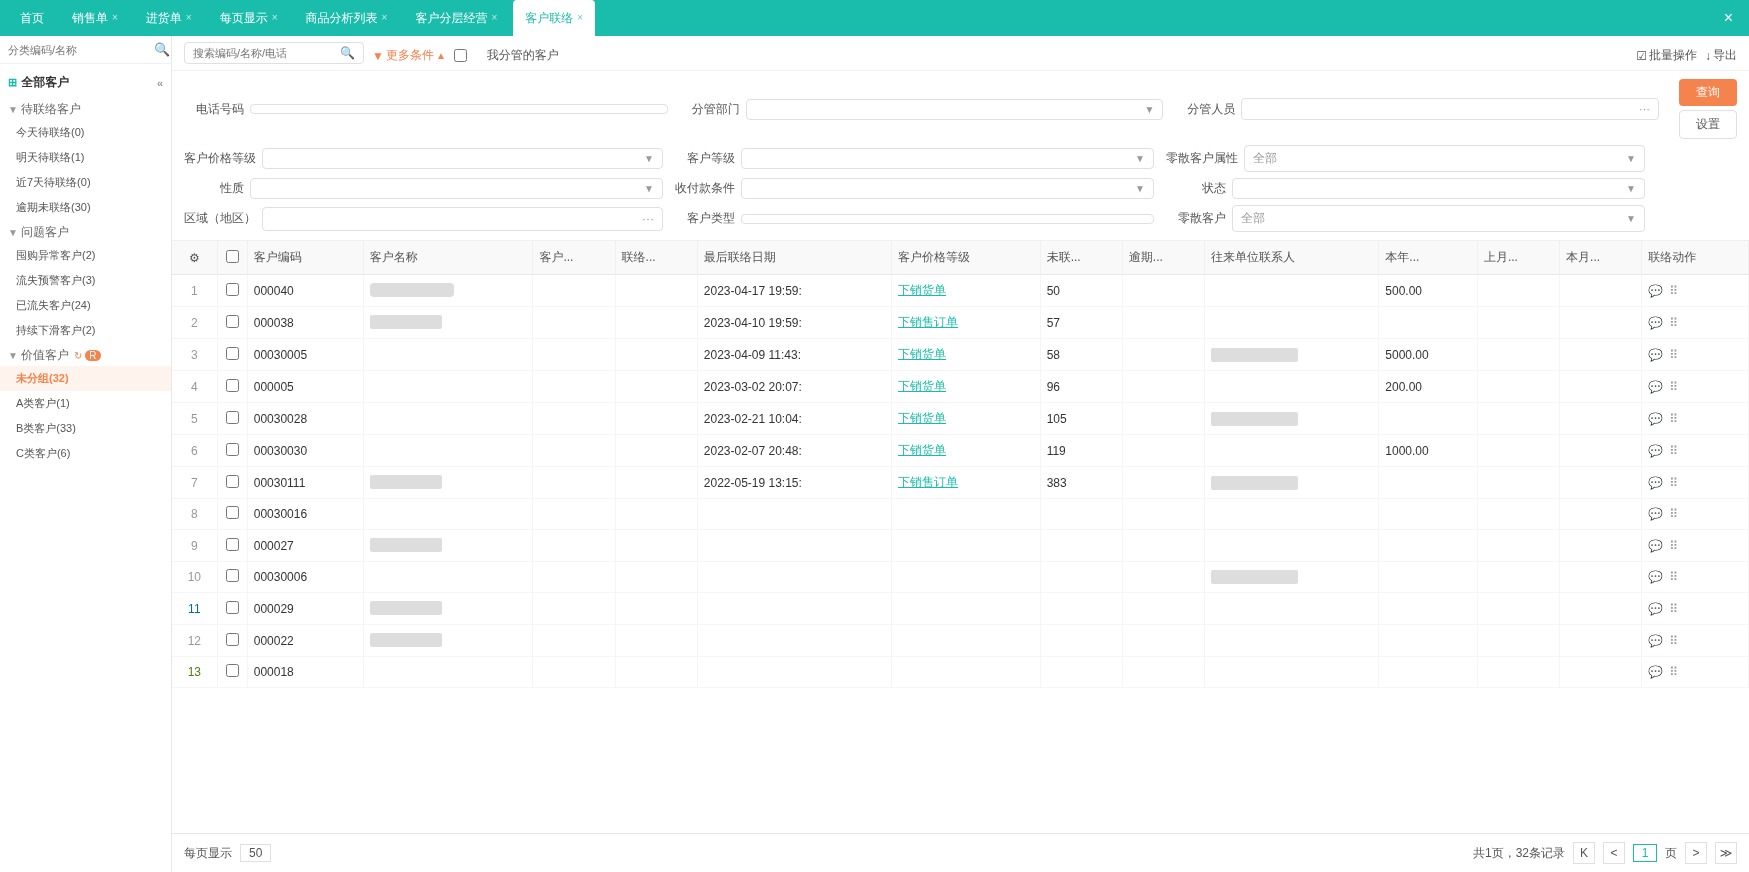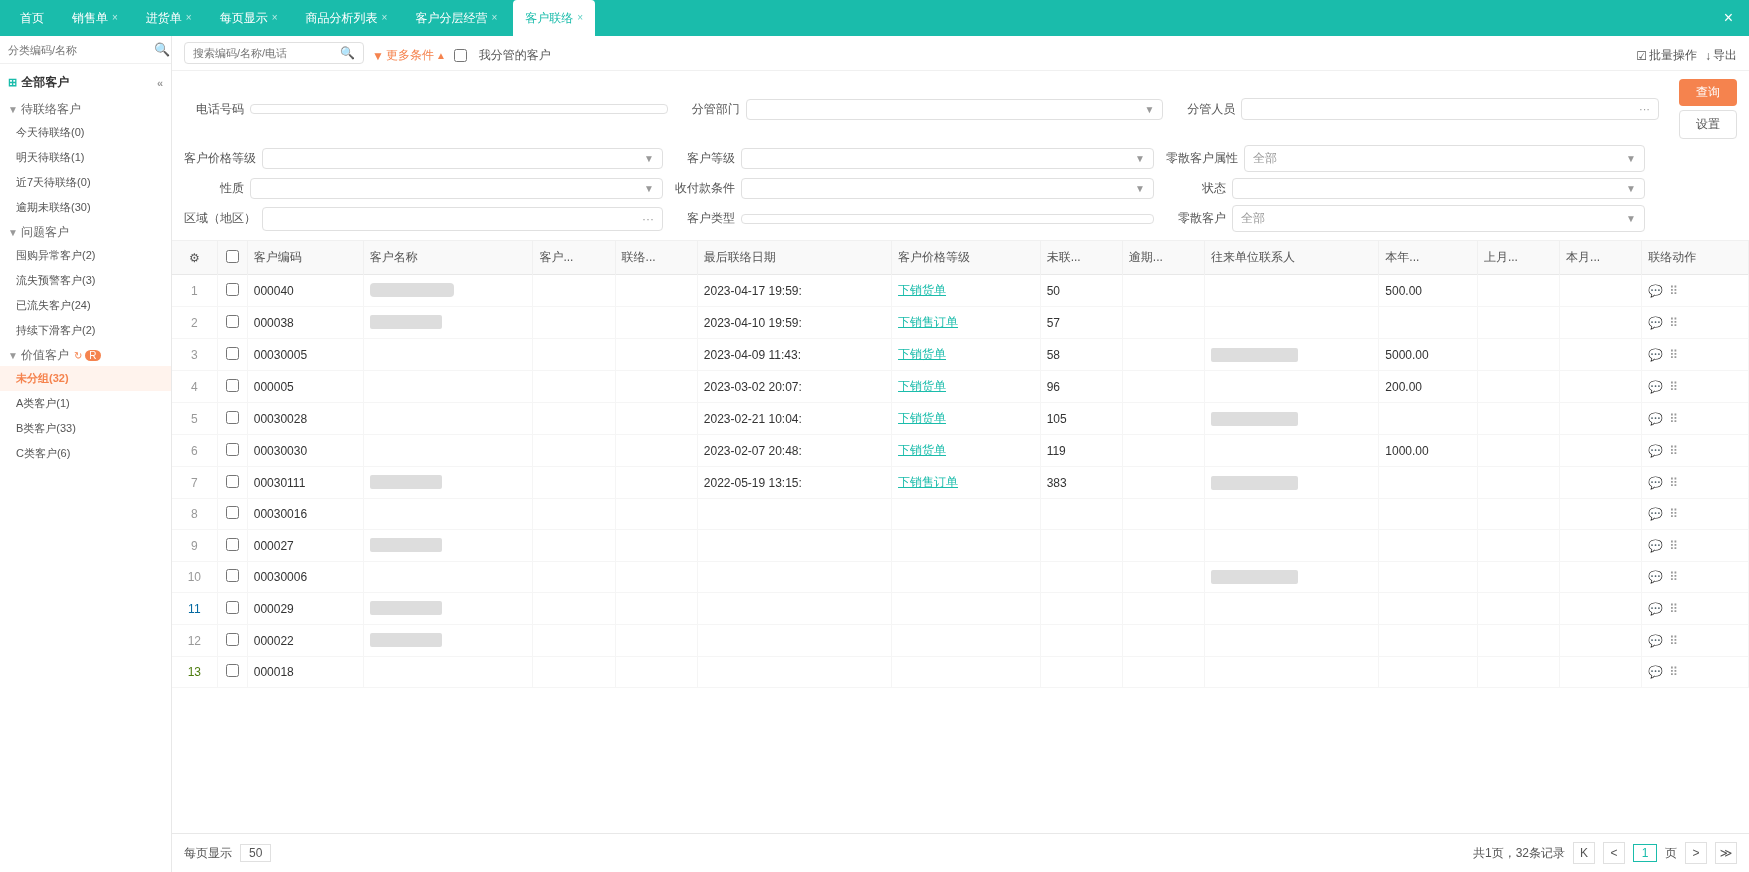--- a/index.html
+++ b/index.html
@@ -161,21 +161,21 @@
     .filter-bar .more-filter {
       color: #f5834e;
       cursor: pointer;
       display: flex;
       align-items: center;
       gap: 2px;
     }
     .filter-bar .my-customer {
       display: flex;
       align-items: center;
-      gap: 12px;
+      gap: 20px;
       color: #555;
       cursor: pointer;
     }
     .filter-bar .spacer { flex: 1; }
     .filter-bar .batch-btn {
       color: #555;
       cursor: pointer;
       display: flex;
       align-items: center;
       gap: 2px;

